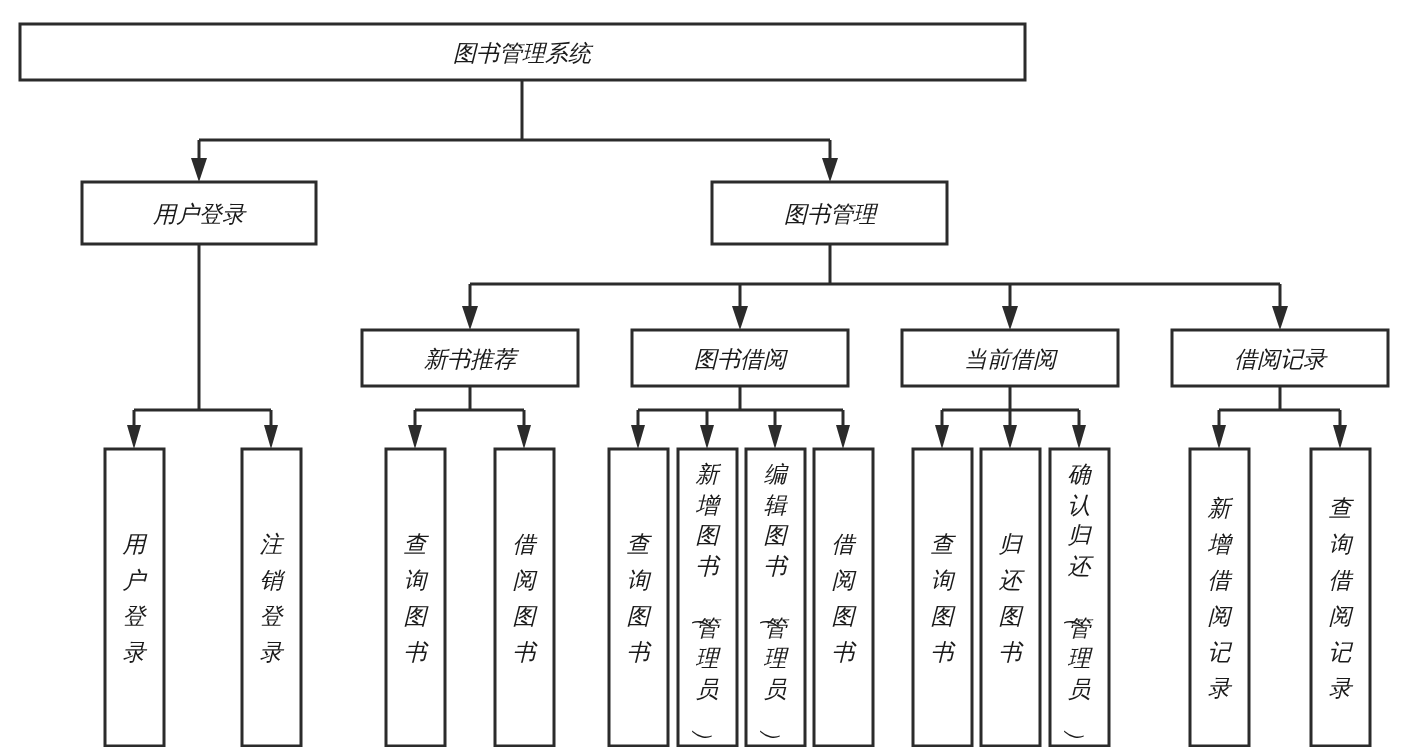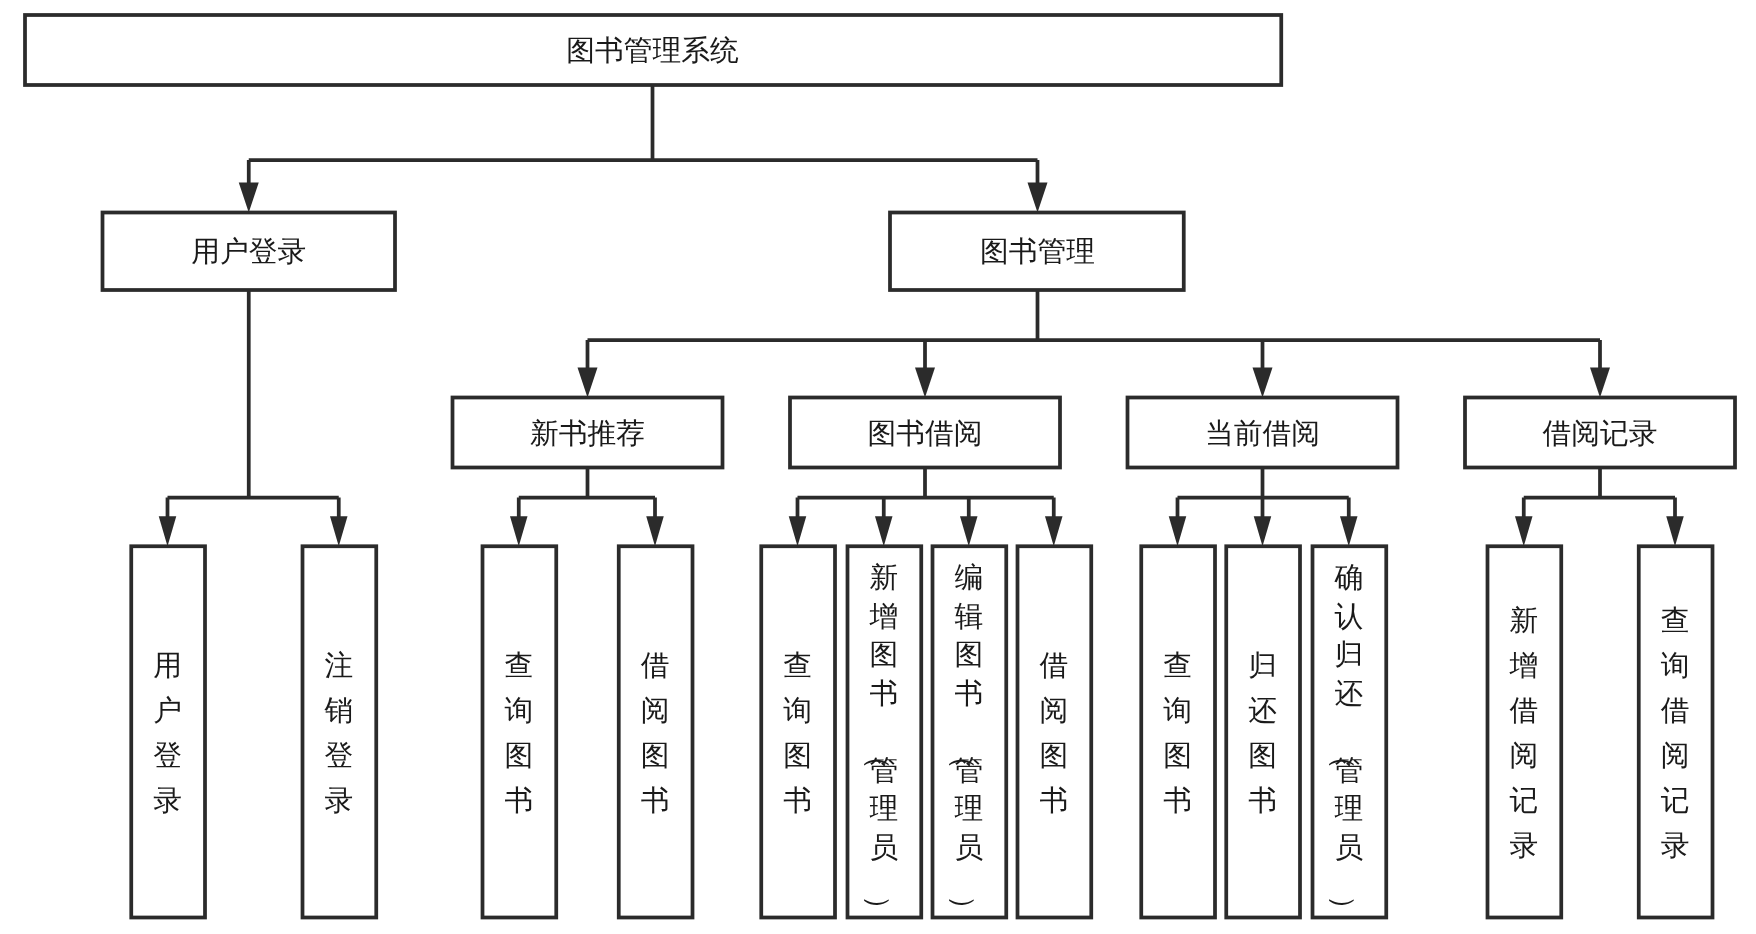--- a/index.html
+++ b/index.html
@@ -9,23 +9,24 @@
   }
   body {
     width: 1405px;
     height: 747px;
     font-family: "DejaVu Sans", "Liberation Sans", sans-serif;
     overflow: hidden;
     position: relative;
   }
   #diagram-root {
     position: absolute;
-    left: 0; top: 0;
+    left: 0; top: 12px;
     width: 1405px;
     height: 591px;
+    font-style: italic;
   }
   svg.diagram {
     display: block;
     width: 1405px;
     height: 747px;
   }
   .node-box {
     fill: #ffffff;
     stroke: #2b2b2b;
     stroke-width: 3;

